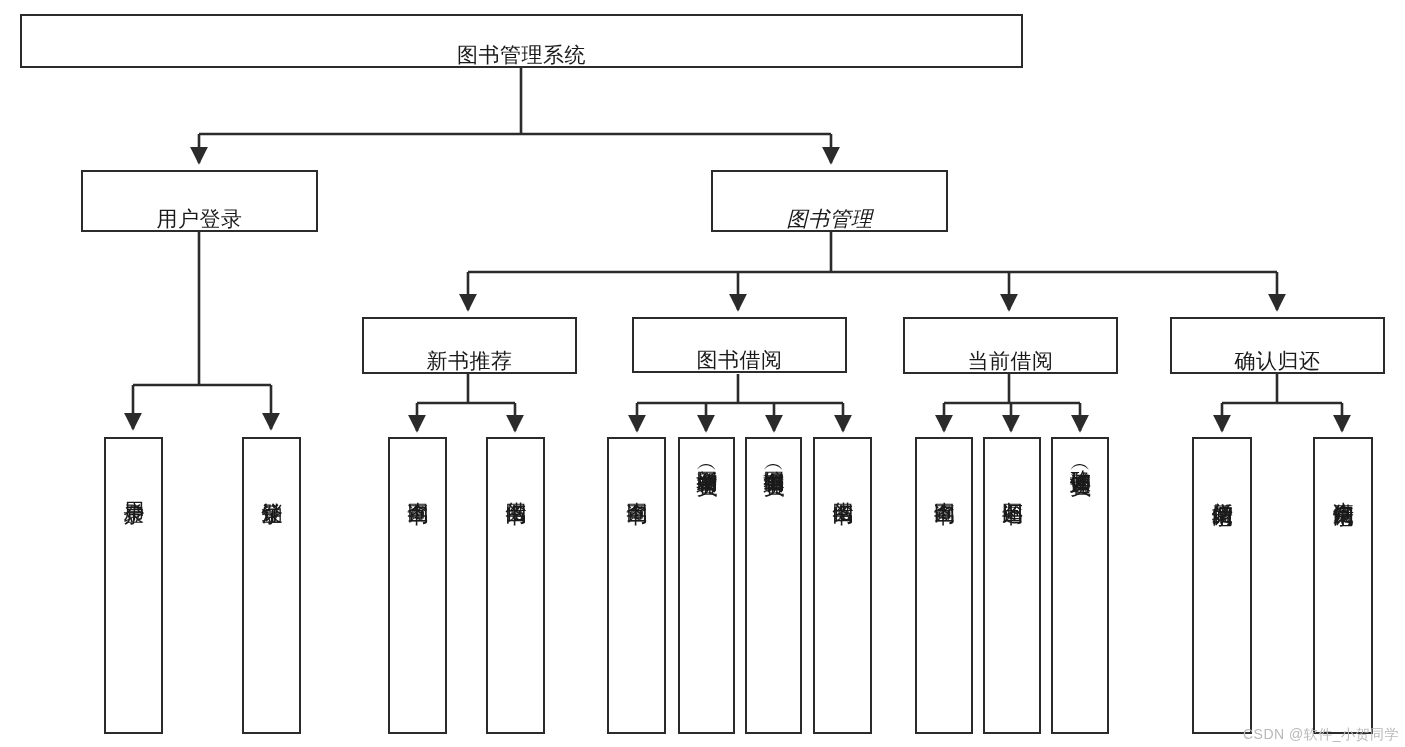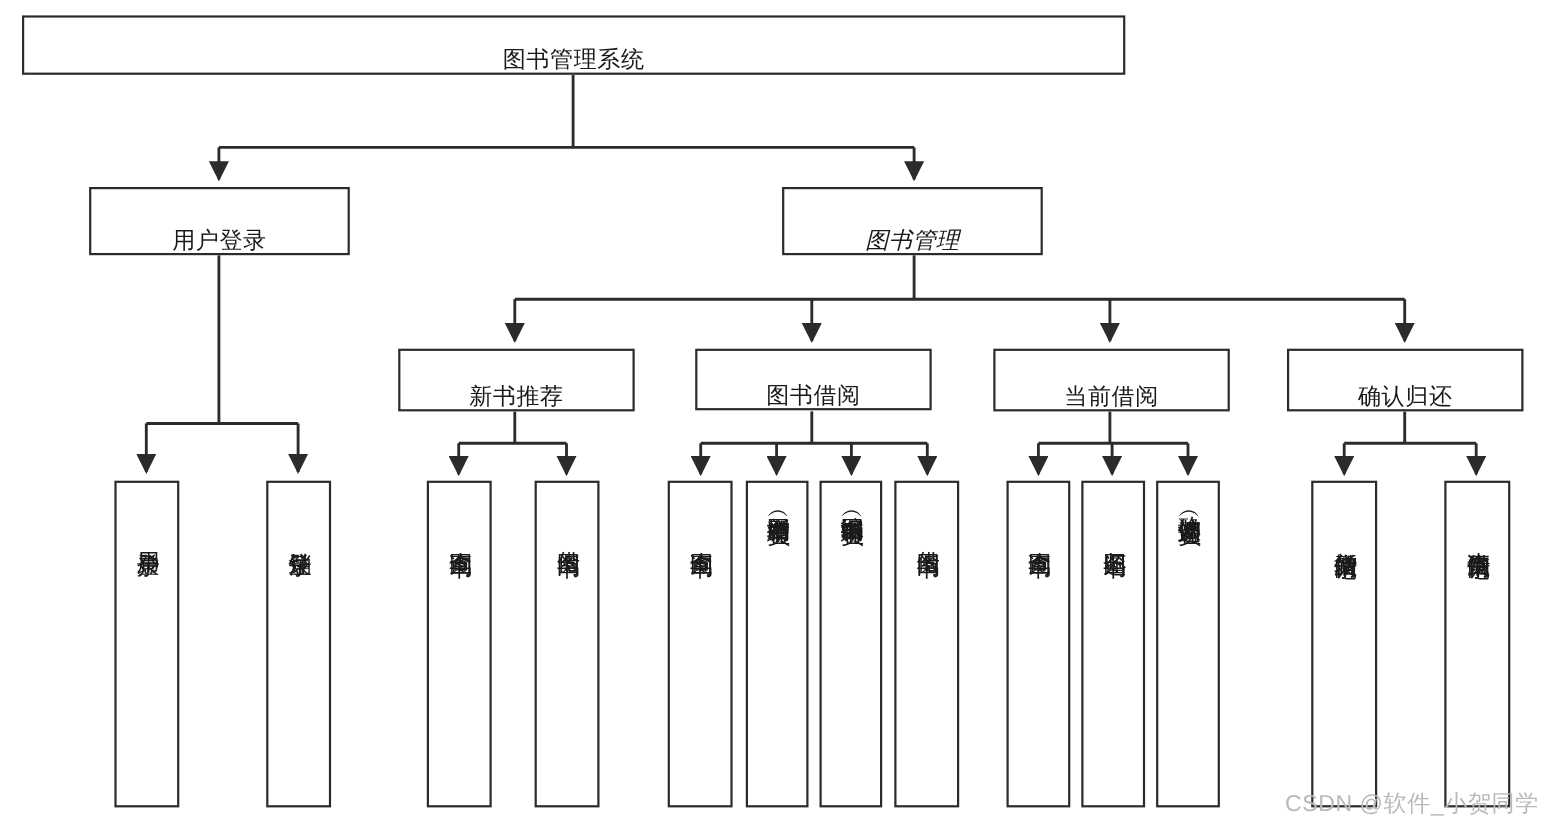--- a/index.html
+++ b/index.html
@@ -57,21 +57,21 @@
     letter-spacing: 1px;
     white-space: nowrap;
   }
   .node.vertical.pad-mid {
     padding-top: 46px;
   }
   .watermark {
     position: absolute;
     right: 6px;
     bottom: 3px;
-    font-size: 21px;
+    font-size: 14px;
     color: #b9b9b9;
     letter-spacing: 0.5px;
     white-space: nowrap;
   }
 </style>
 </head>
 <body>
 
 <div id="diagram-root">
 

